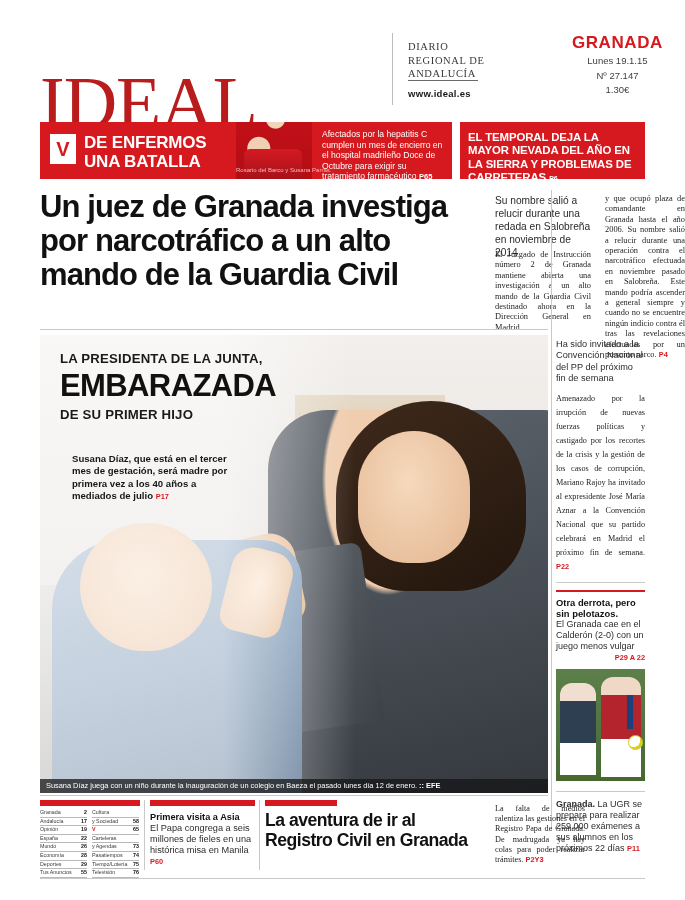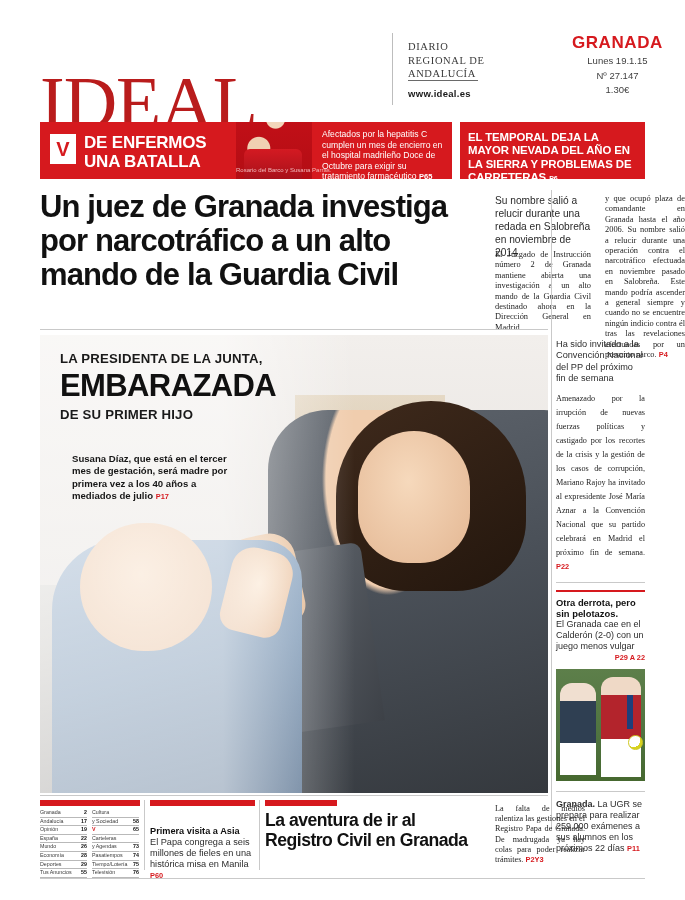--- a/index.html
+++ b/index.html
@@ -247,21 +247,21 @@
   .idx-row {
     display:flex; justify-content:space-between; align-items:baseline;
     border-bottom:.5px solid #b9b9b9;
     font-size:5.3px; line-height:7.6px; color:#3a3a3a;
   }
   .idx-row b { font-weight:700; color:#111; font-size:5.3px; }
   .idx-row .vred { color:#d6191e; font-weight:700; }
 
   .papa { position:absolute; left:110px; top:0; width:105px; }
   .papa-bar { width:105px; height:6px; background:#d6191e; }
-  .papa-head { font-size:9.2px; font-weight:700; margin-top:20px; line-height:10.5px; color:#111; }
+  .papa-head { font-size:9.2px; font-weight:700; margin-top:6px; line-height:10.5px; color:#111; }
   .papa-body { font-size:9.2px; line-height:11px; color:#2d2d2d; }
 
   .reg { position:absolute; left:225px; top:0; width:215px; }
   .reg-bar { width:72px; height:6px; background:#d6191e; }
   .reg-head {
     font-size:17.6px; font-weight:700; line-height:19.6px; letter-spacing:-.5px;
     margin-top:5px; color:#111;
   }
   .reg-body {
     position:absolute; left:230px; top:4px; width:90px;
@@ -341,20 +341,24 @@
     <div class="ph-childhand"></div>
     <div class="ph-vign"></div>
 
     <div class="ph-kicker">LA PRESIDENTA DE LA JUNTA,</div>
     <div class="ph-big">EMBARAZADA</div>
     <div class="ph-kicker2">DE SU PRIMER HIJO</div>
     <div class="ph-lead">
       <span>Susana Díaz, que está en el tercer mes de gestación, será madre por primera vez a los 40 años a mediados de julio</span>
       <span class="pgred">P17</span>
     </div>
+    <div class="ph-caption">
+      <span>Susana Díaz juega con un niño durante la inauguración de un colegio en Baeza el pasado lunes día 12 de enero.</span>
+      <span class="agency">:: EFE</span>
+    </div>
   </div>
 
   <div class="rail">
 
     <div>
       <div class="rail-sub">Ha sido invitado a la Convención Nacional del PP del próximo fin de semana</div>
       <div class="rail-body">
         <span>Amenazado por la irrupción de nuevas fuerzas políticas y castigado por los recortes de la crisis y la gestión de los casos de corrupción, Mariano Rajoy ha invitado al expresidente José María Aznar a la Convención Nacional que su partido celebrará en Madrid el próximo fin de semana.</span>
         <span class="pgred">P22</span>
       </div>

